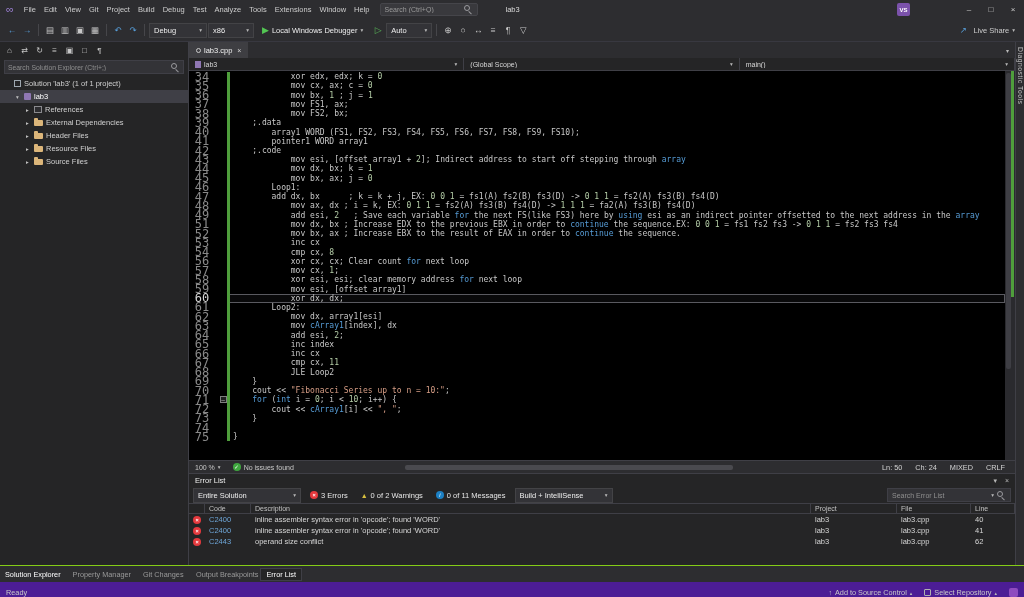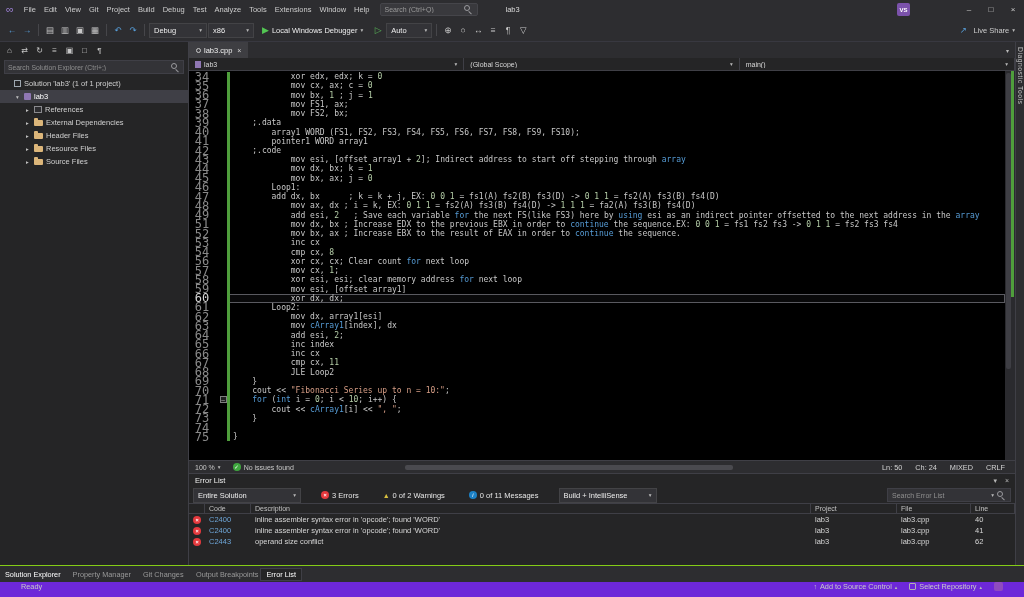--- a/index.html
+++ b/index.html
@@ -88,21 +88,21 @@
 .okc{width:8px;height:8px;border-radius:50%;background:#3fa73f;color:#fff;font-size:5.5px;display:flex;align-items:center;justify-content:center}
 .hscroll{flex:1;height:7px;position:relative;margin:0 4px}
 .hthumb{position:absolute;left:18%;top:1px;height:5px;width:58%;background:#4a4a4f;border-radius:2px}
 .edind{display:flex;gap:13px;padding:0 10px;font-size:7.3px;color:#d4d4d4;white-space:nowrap}
 
 
 .errorlist{height:92px;flex:none;background:#252526;border-top:1px solid #3f3f46;display:flex;flex-direction:column;font-size:7.5px}
 .elhead{height:13px;display:flex;align-items:center;padding:0 6px;color:#ededed}
 .eltitle{flex:1}
 .elhbtn{margin-left:8px;color:#b8b8b8;font-size:7px}
-.eltoolbar{height:16px;display:flex;align-items:center;gap:16px;padding:0 4px}
+.eltoolbar{height:16px;display:flex;align-items:center;gap:5px;padding:0 4px}
 .filterbtn{display:flex;align-items:center;gap:3px;padding:0 4px;height:14px;color:#e6e6e6;white-space:nowrap}
 .errc{width:8px;height:8px;border-radius:50%;background:#e5393d;color:#fff;font-size:5.5px;display:flex;align-items:center;justify-content:center;font-weight:bold;flex:none}
 .warnt{color:#d8c03f;font-size:7px}
 .infoc{width:8px;height:8px;border-radius:50%;background:#1c80c4;color:#fff;font-size:5.5px;display:flex;align-items:center;justify-content:center;font-style:italic;flex:none}
 .elsearch{margin-left:auto;width:124px;height:14px;background:#333337;border:1px solid #3f3f46;display:flex;align-items:center;gap:3px;padding:0 4px;color:#8f8f8f;font-size:7px}
 .elsearch .qtext{flex:1;white-space:nowrap;overflow:hidden}
 .elcolhead{height:11px;display:flex;align-items:center;border-top:1px solid #3f3f46;border-bottom:1px solid #3f3f46;color:#c2c2c2;font-size:7px}
 .ecell{padding:0 4px;white-space:nowrap;overflow:hidden;flex:none}
 .ecell.flex{flex:1}
 .ecell.head{border-right:1px solid #3f3f46;height:100%;display:flex;align-items:center}
@@ -111,21 +111,21 @@
 .codecell{color:#6ea6d8}
 .rightstrip{width:9px;flex:none;background:#2d2d30;border-left:1px solid #3f3f46;writing-mode:vertical-rl;font-size:6.8px;color:#c2c2c2;padding-top:5px;letter-spacing:.5px}
 
 
 .bottomtabs{height:17px;flex:none;background:#2d2d30;border-top:1px solid #84cc16;display:flex;align-items:center;font-size:7.3px}
 .btleft{width:190px;flex:none;display:flex;gap:12px;padding-left:5px}
 .btright{display:flex;gap:2px;padding-left:6px;align-items:center}
 .btab{color:#999;white-space:nowrap}
 .btab.bactive{color:#fff}
 .btab.bactive2{color:#fff;background:#252526;border:1px solid #3f3f46;padding:1px 5px}
-.statusbar{height:15px;flex:none;background:#6d28d9;display:flex;align-items:flex-start;font-size:7.3px;color:#c8c8c8;padding:0 21px}
+.statusbar{height:15px;flex:none;background:#4c1d95;display:flex;align-items:flex-end;font-size:7.3px;color:#c8c8c8;padding:0 6px}
 .sbright{margin-left:auto;display:flex;align-items:center;gap:12px}
 .sbitem{display:flex;align-items:center;gap:3px;white-space:nowrap}
 .sbico{font-size:7px;color:#c8c8c8}
 .repoico{width:7px;height:7px;border:1px solid #b0b0b0;border-radius:1px}
 .bellico{width:9px;height:9px;border-radius:2px;background:#8f4bbf}
 </style>
 </head>
 <body>
 
 <div class="root">

